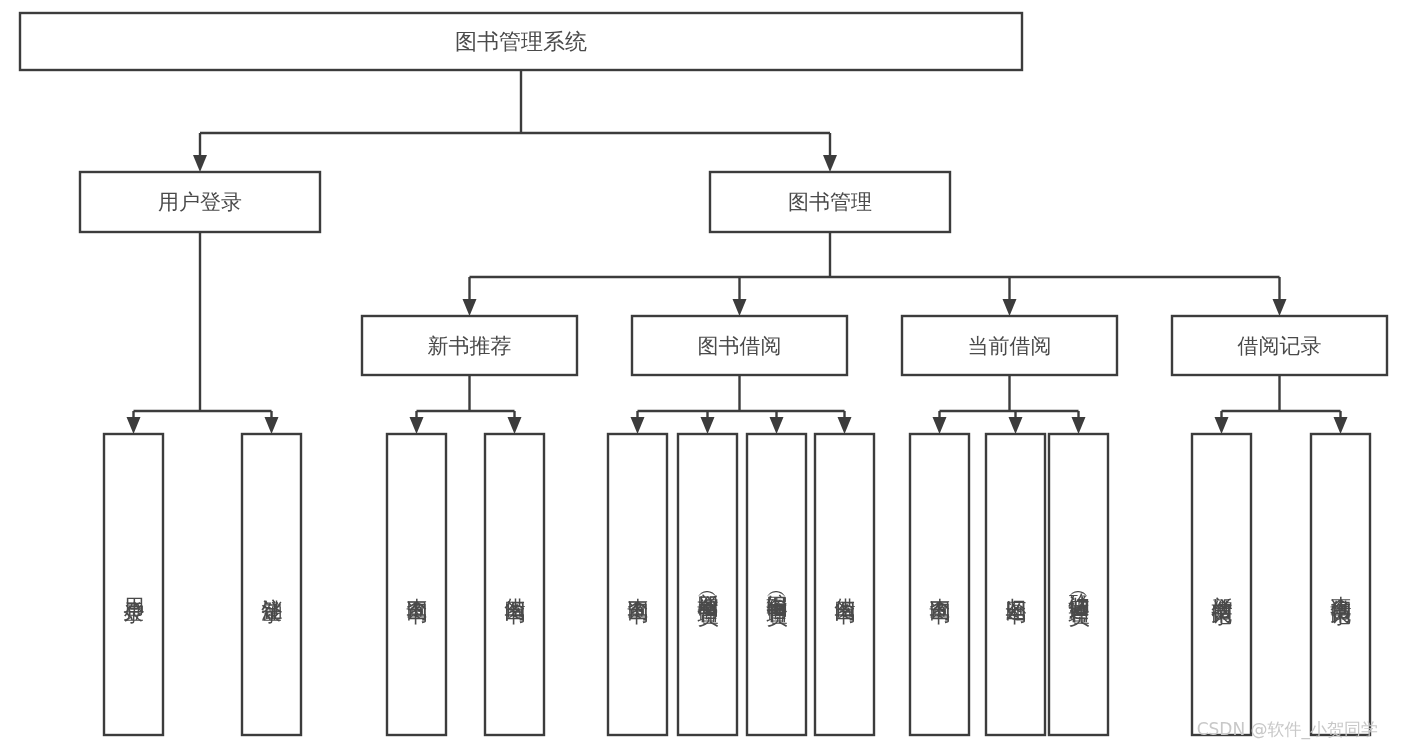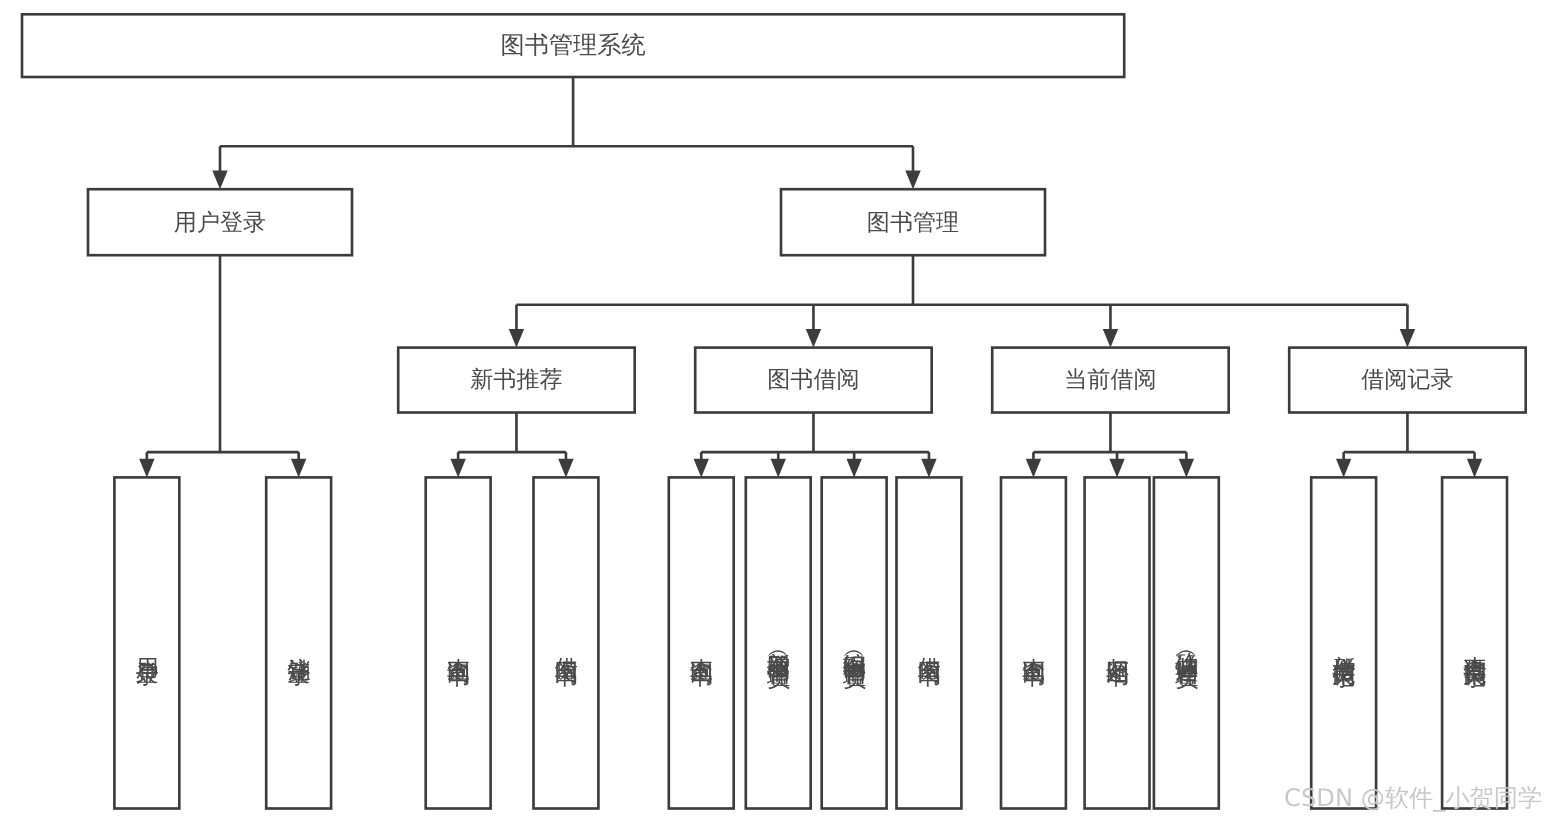--- a/index.html
+++ b/index.html
@@ -68,24 +68,24 @@
     font-family: "DejaVu Sans", "Liberation Sans", sans-serif;
     font-size: 21px;
     line-height: 1.18;
     letter-spacing: 2px;
     color: #4a4a4a;
     white-space: nowrap;
     text-align: center;
   }
   .watermark {
     position: absolute;
-    right: 2px;
+    right: 26px;
     bottom: 6px;
     font-family: "DejaVu Sans", "Liberation Sans", sans-serif;
-    font-size: 22px;
+    font-size: 17px;
     color: #c8c8c8;
     white-space: nowrap;
     user-select: none;
   }
 </style>
 </head>
 <body>
 
 <div id="diagram-root">
 

